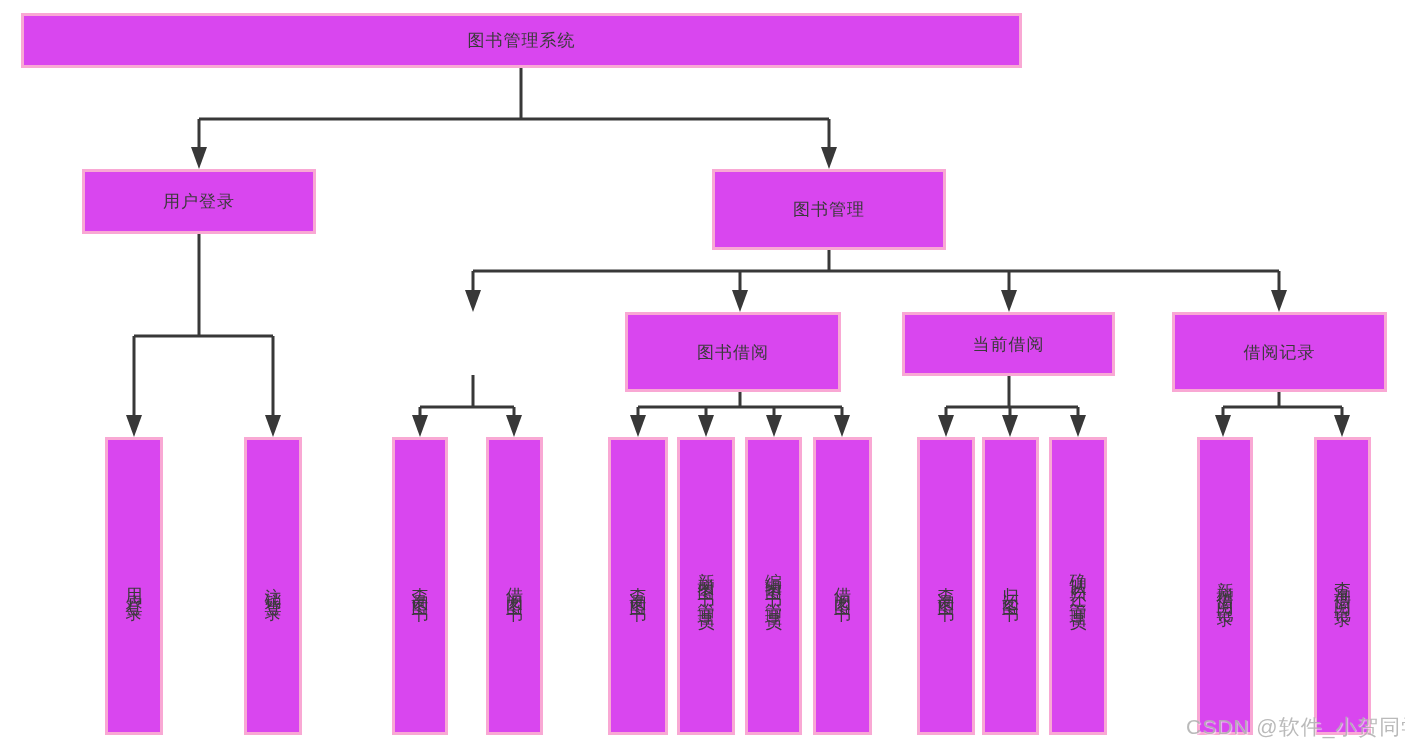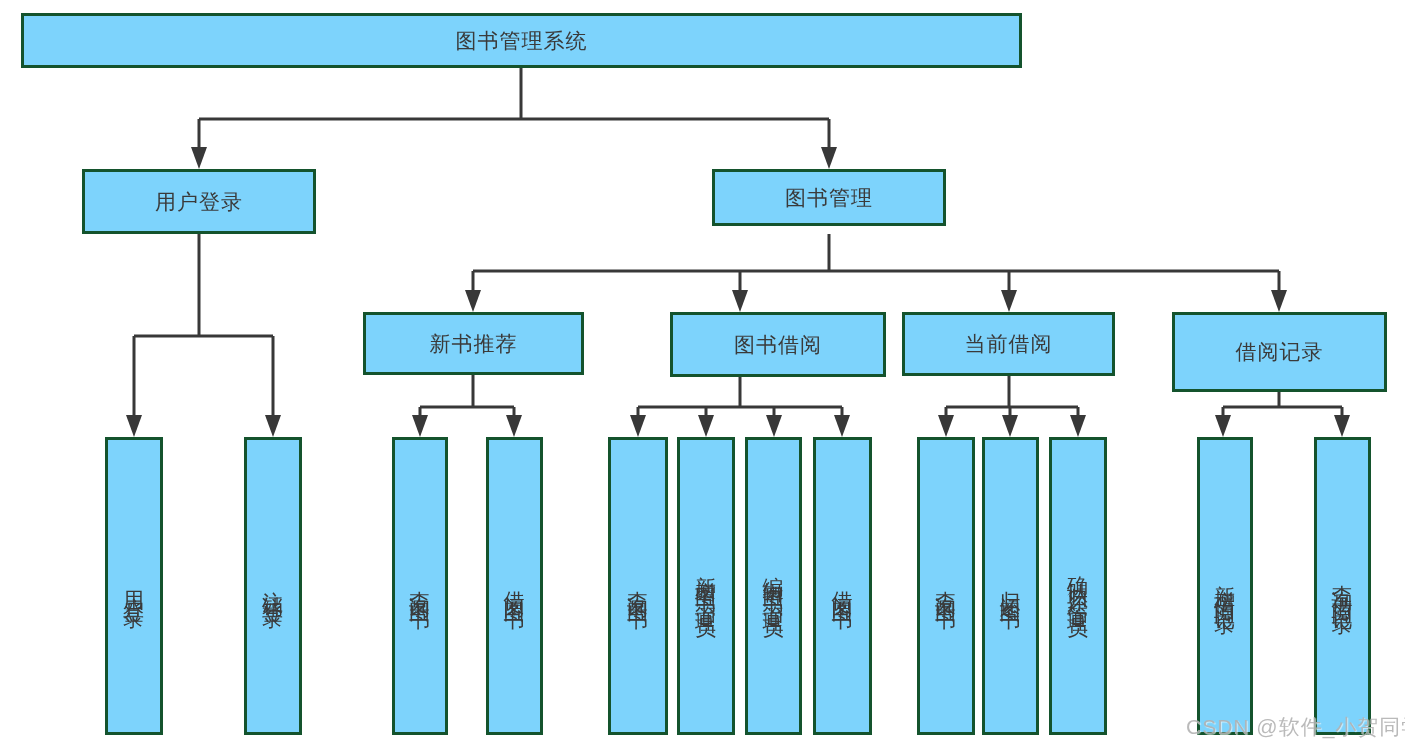--- a/index.html
+++ b/index.html
@@ -7,25 +7,25 @@
     position:relative;
     width:1405px;height:747px;
     background:#ffffff;
     font-family:"Liberation Sans","DejaVu Sans",sans-serif;
     overflow:hidden;
   }
   .wires{position:absolute;left:0;top:0;width:1405px;height:747px;}
   .node{
     position:absolute;
     box-sizing:border-box;
-    border:3px solid #14532d;
-    background:#7dd3fc;
+    border:3px solid #f9a8d4;
+    background:#d946ef;
     color:#3a3a3a;
     display:flex;align-items:center;justify-content:center;
-    font-size:21px;
+    font-size:17px;
     text-align:center;
     z-index:2;
   }
   .node.h{letter-spacing:1px;}
   .node.v{
     writing-mode:vertical-rl;
     text-orientation:mixed;
     letter-spacing:6px;
     line-height:1;
     padding:8px 0;
@@ -76,24 +76,23 @@
       <polygon points="1002,415 1018,415 1010,437"></polygon>
       <polygon points="1070,415 1086,415 1078,437"></polygon>
       <polygon points="1215,415 1231,415 1223,437"></polygon>
       <polygon points="1334,415 1350,415 1342,437"></polygon>
     </g>
   </svg>
 
   <div class="node h" style="left:21px;top:13px;width:1001px;height:55px">图书管理系统</div>
 
   <div class="node h" style="left:82px;top:169px;width:234px;height:65px">用户登录</div>
-  <div class="node h" style="left:712px;top:169px;width:234px;height:57px">图书管理</div>
+  <div class="node h" style="left:712px;top:169px;width:234px;height:81px">图书管理</div>
 
-  <div class="node h" style="left:363px;top:312px;width:221px;height:63px">新书推荐</div>
-  <div class="node h" style="left:670px;top:312px;width:216px;height:65px">图书借阅</div>
+  <div class="node h" style="left:625px;top:312px;width:216px;height:80px">图书借阅</div>
   <div class="node h" style="left:902px;top:312px;width:213px;height:64px">当前借阅</div>
   <div class="node h" style="left:1172px;top:312px;width:215px;height:80px">借阅记录</div>
 
   <div class="node v" style="left:105px;top:437px;width:58px;height:298px">用户登录</div>
   <div class="node v" style="left:244px;top:437px;width:58px;height:298px">注销登录</div>
 
   <div class="node v" style="left:392px;top:437px;width:56px;height:298px">查询图书</div>
   <div class="node v" style="left:486px;top:437px;width:57px;height:298px">借阅图书</div>
 
   <div class="node v" style="left:608px;top:437px;width:60px;height:298px">查询图书</div>

